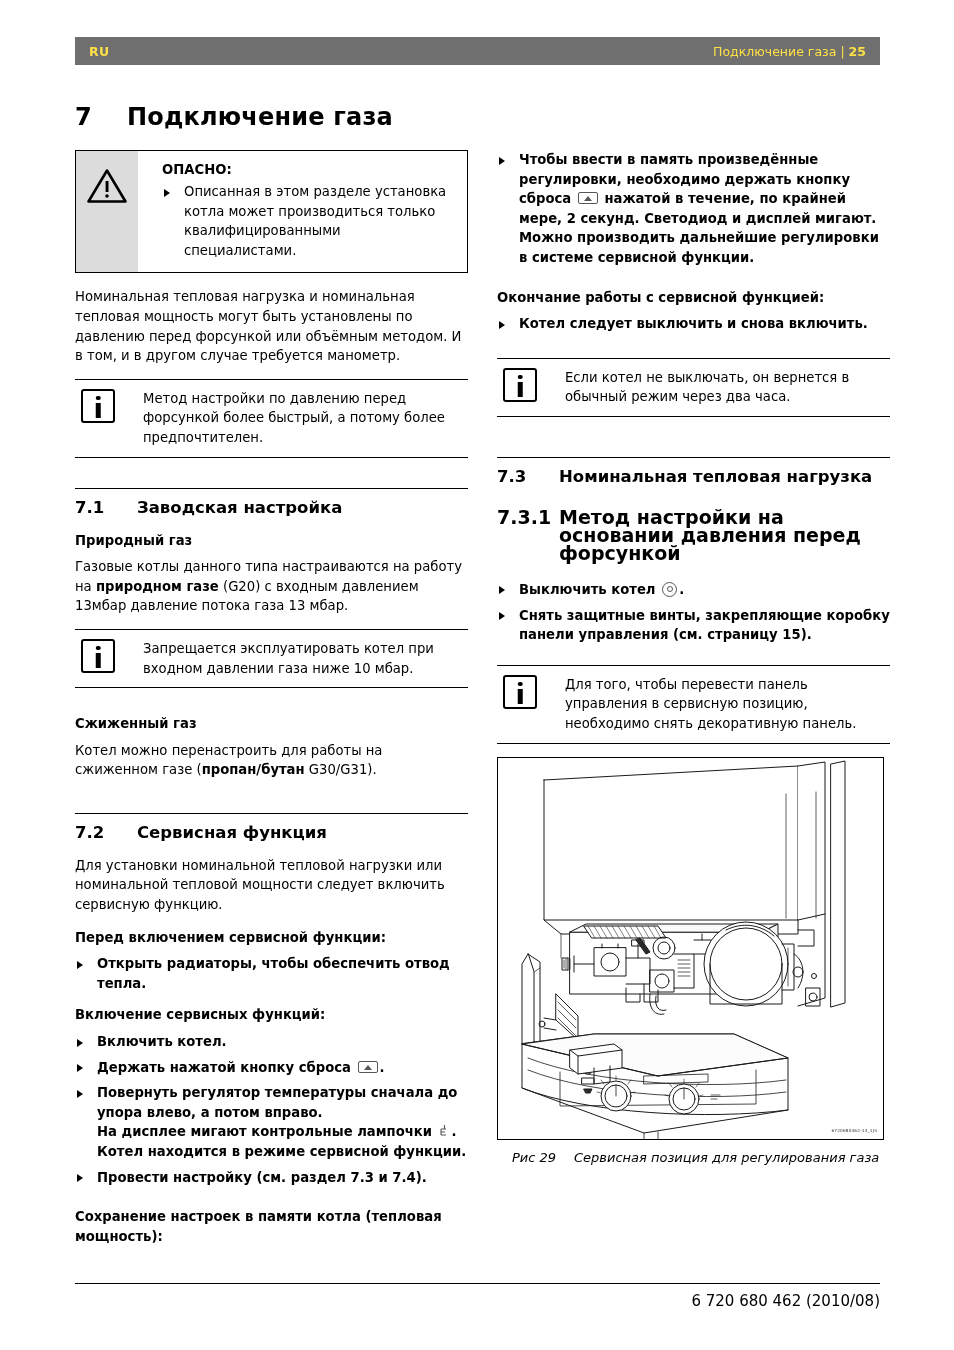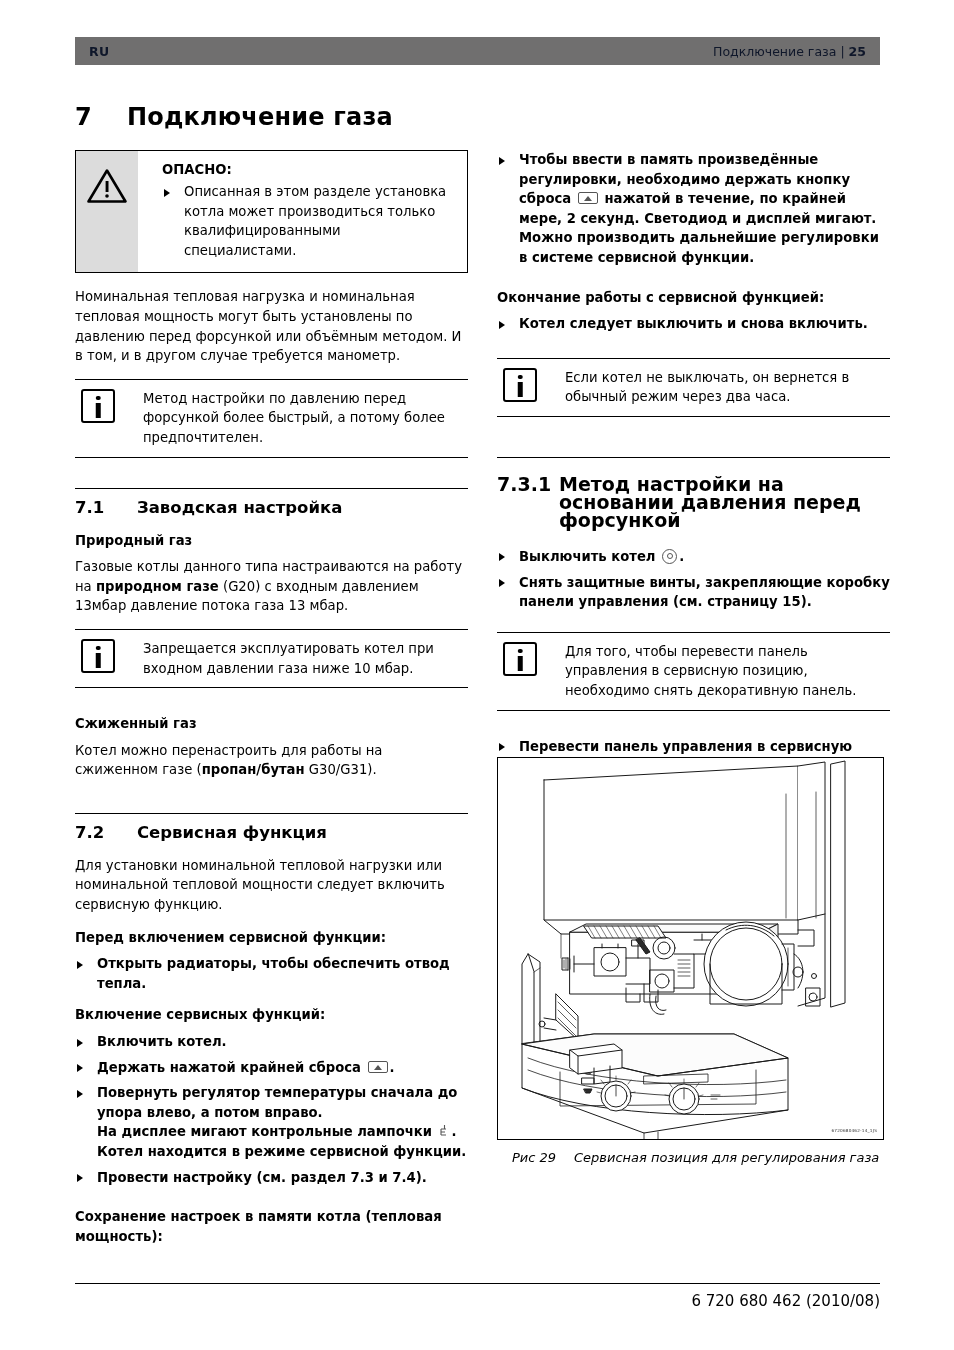--- a/index.html
+++ b/index.html
@@ -23,21 +23,21 @@
   }
 
   
   .header {
     position: absolute;
     left: 75px;
     top: 37px;
     width: 805px;
     height: 28px;
     background: #706f6f;
-    color: #0f172a;
+    color: #fde047;
     display: flex;
     align-items: center;
     justify-content: space-between;
     box-sizing: border-box;
     padding: 0 14px;
     font-size: 12.5px;
   }
   .header .lang { font-weight: bold; letter-spacing: .3px; }
   .header .right { font-size: 12.5px; }
   .header .right .sep { margin: 0 4px; }
@@ -418,21 +418,21 @@
     </ul>
 
     <h4 class="run-in">Включение сервисных функций:</h4>
     <ul class="bullets">
       <li>
         <span class="tri"></span>
         <span>Включить котел.</span>
       </li>
       <li>
         <span class="tri"></span>
-        <span>Держать нажатой крайней сброса </span><span class="glyph-reset"></span><span>.</span>
+        <span>Держать нажатой кнопку сброса </span><span class="glyph-reset"></span><span>.</span>
       </li>
       <li>
         <span class="tri"></span>
         <span>Повернуть регулятор температуры сначала до упора влево, а потом вправо.</span><br>
         <span>На дисплее мигают контрольные лампочки </span><span class="glyph-lamp"><svg width="11" height="15" viewBox="0 0 11 15">
               <path d="M5.5 1 v4 M2 5 h5 M2 5 v6 M2 11 h5 M2 8 h4" fill="none" stroke="#555" stroke-width="1.1"></path>
             </svg></span><span>. Котел находится в режиме сервисной функции.</span>
       </li>
       <li>
         <span class="tri"></span>
@@ -472,20 +472,24 @@
           </span>
         </div>
         <div class="info-text-cell">Если котел не выключать, он вернется в обычный режим через два часа.</div>
       </div>
       <div class="rule-thin"></div>
     </div>
 
     <div class="spacer-26"></div>
 
     <div class="rule"></div>
+    <h2 class="sec-h2">
+      <span class="num">7.3</span>
+        <span>Номинальная тепловая нагрузка</span>
+    </h2>
 
     <div class="spacer-8"></div>
 
     <h3 class="sec-h3">
       <span class="num">7.3.1</span>
         <span class="txt">Метод настройки на основании давления перед форсункой</span>
     </h3>
 
     <div class="spacer-8"></div>
 

